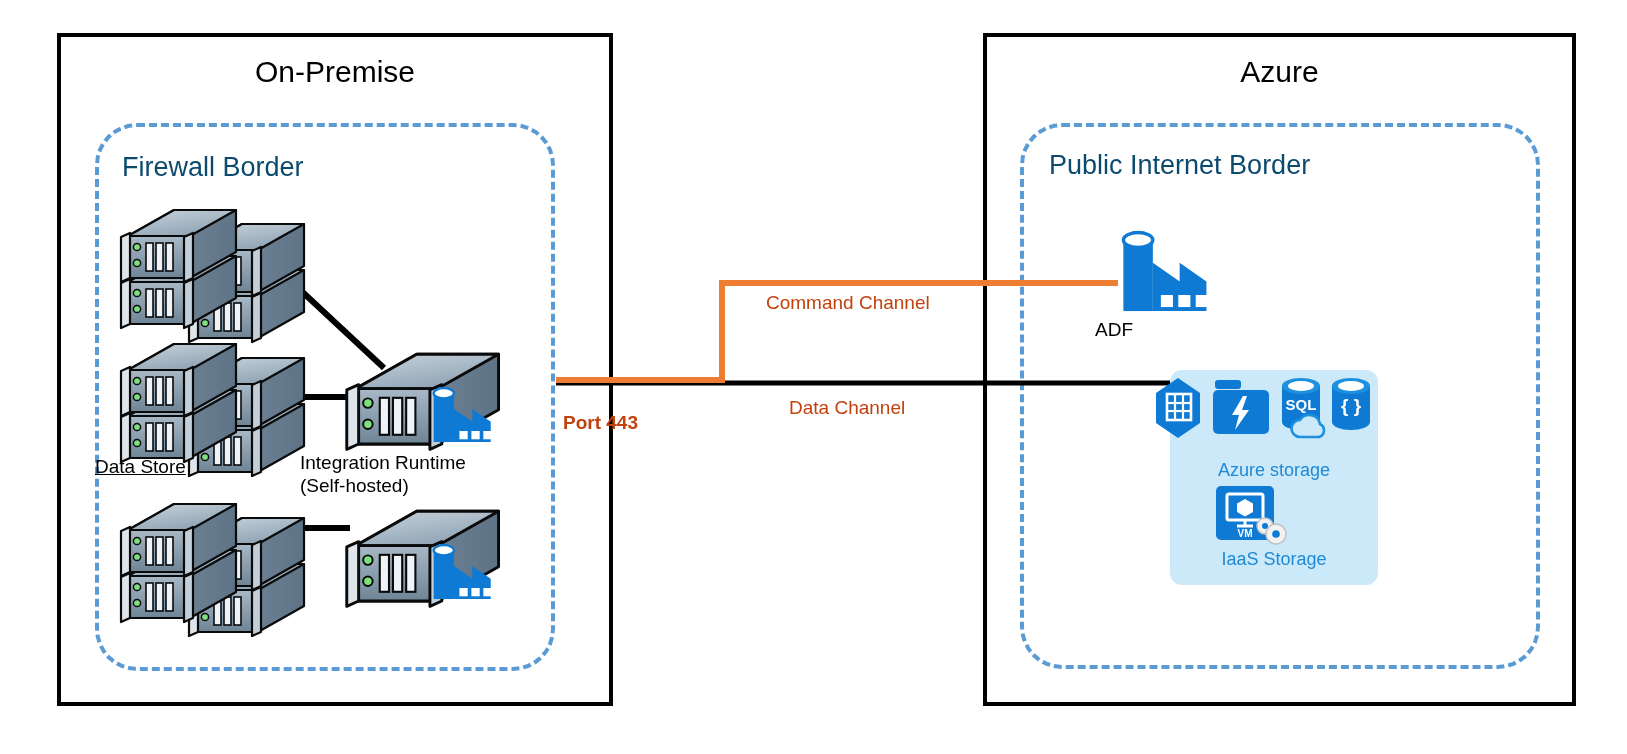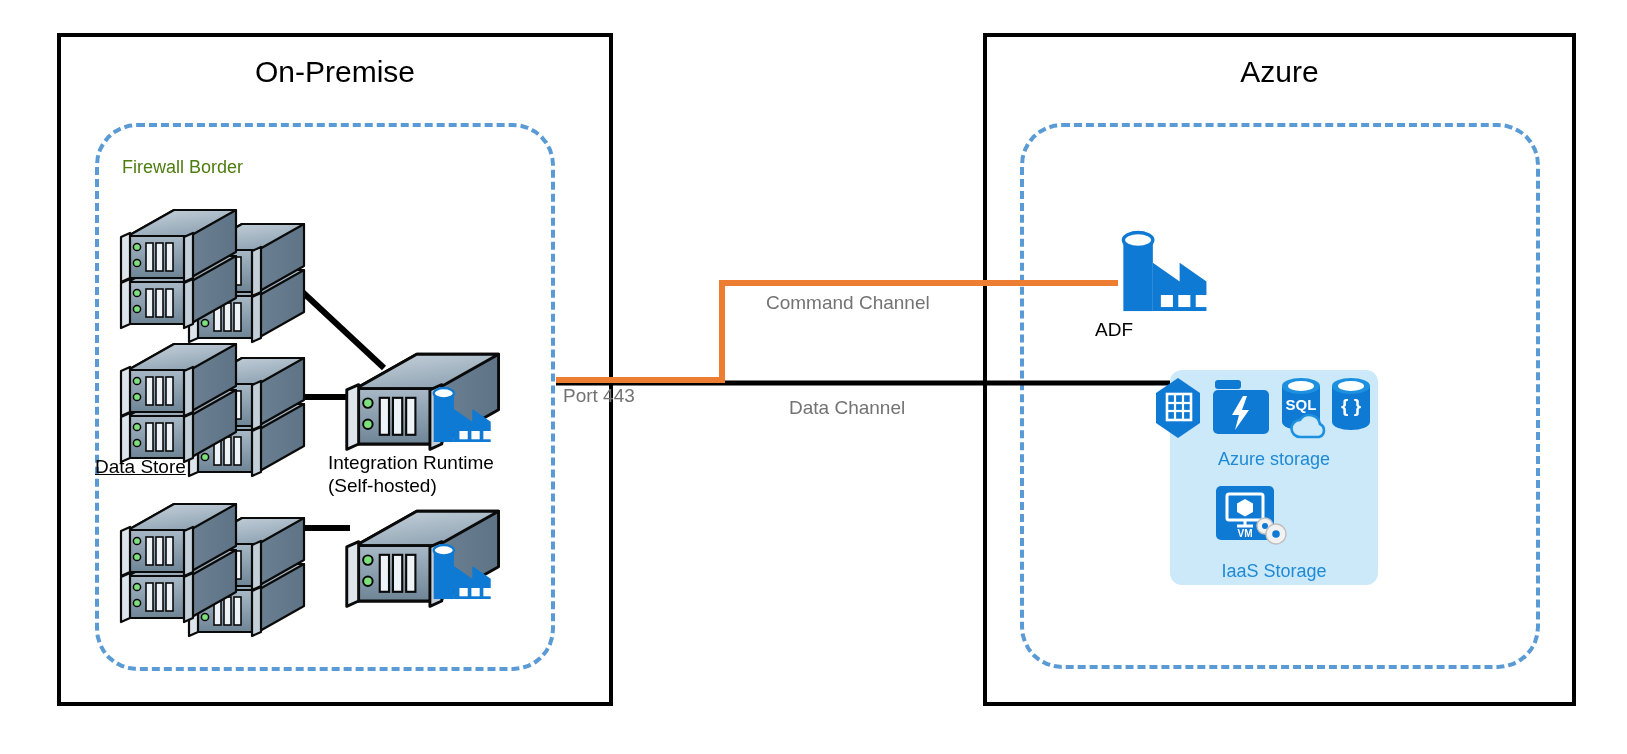--- a/index.html
+++ b/index.html
@@ -28,50 +28,50 @@
     position:absolute;
     border:4px dashed #5B9BD5;
     border-radius:42px;
     box-sizing:border-box;
   }
   #firewall-zone{left:95px;top:123px;width:460px;height:548px;}
   #internet-zone{left:1020px;top:123px;width:520px;height:546px;}
 
   .dashed-title{
     position:absolute;
-    font-size:18px;line-height:30px;color:#4d7c0f;white-space:nowrap;
+    font-size:27px;line-height:30px;color:#0c4a6e;white-space:nowrap;
   }
   #firewall-title{left:122px;top:152px;}
   #internet-title{left:1049px;top:150px;}
 
   
   .layer{position:absolute;left:0;top:0;width:1627px;height:754px;overflow:visible;}
   .layer.pass{pointer-events:none;}
 
   
   .node-label{
     position:absolute;text-align:left;
     font-size:19px;line-height:23px;color:#000;white-space:pre-line;
   }
   #datastore-label{left:95px;top:455px;width:200px;text-decoration:underline;}
-  #ir-label{left:328px;top:451px;width:220px;}
+  #ir-label{left:300px;top:451px;width:220px;}
   #adf-label{left:1095px;top:318px;width:148px;}
 
   .panel-label{
     position:absolute;text-align:center;
     font-size:18px;line-height:22px;color:#1E8AD6;white-space:nowrap;
   }
-  #azstorage-label{left:1170px;top:448px;width:208px;}
-  #iaas-label{left:1170px;top:560px;width:208px;}
-
-  
-  .chan-label{position:absolute;font-size:19px;line-height:23px;color:#737373;white-space:nowrap;}
+  #azstorage-label{left:1170px;top:459px;width:208px;}
+  #iaas-label{left:1170px;top:548px;width:208px;}
+
+  
+  .chan-label{position:absolute;font-size:19px;line-height:23px;color:#c2410c;white-space:nowrap;}
   #cmd-label{left:766px;top:291px;}
   #data-label{left:789px;top:396px;text-align:right;}
-  #port-label{left:563px;top:384px;}
+  #port-label{left:563px;top:411px;font-weight:bold;}
 
   
   #azure-panel{
     position:absolute;left:1170px;top:370px;width:208px;height:215px;
     background:#CCE9FA;border-radius:12px;
   }
 </style>
 </head>
 <body>
 
@@ -82,20 +82,21 @@
   </div>
 
   <div class="zone-box" id="onprem-box">
     <div class="zone-title">On-Premise</div>
   </div>
 
   <div class="dashed-zone" id="firewall-zone"></div>
   <div class="dashed-title" id="firewall-title">Firewall Border</div>
 
   <div class="dashed-zone" id="internet-zone"></div>
+  <div class="dashed-title" id="internet-title">Public Internet Border</div>
 
   <div id="azure-panel"></div>
 
   <svg class="layer pass" viewBox="0 0 1627 754">
     <defs>
 
       <linearGradient id="srvTop" x1="0" y1="0" x2="0.6" y2="1">
         <stop offset="0%" stop-color="#C9D4DD"></stop>
         <stop offset="100%" stop-color="#8FA3B3"></stop>
       </linearGradient>

